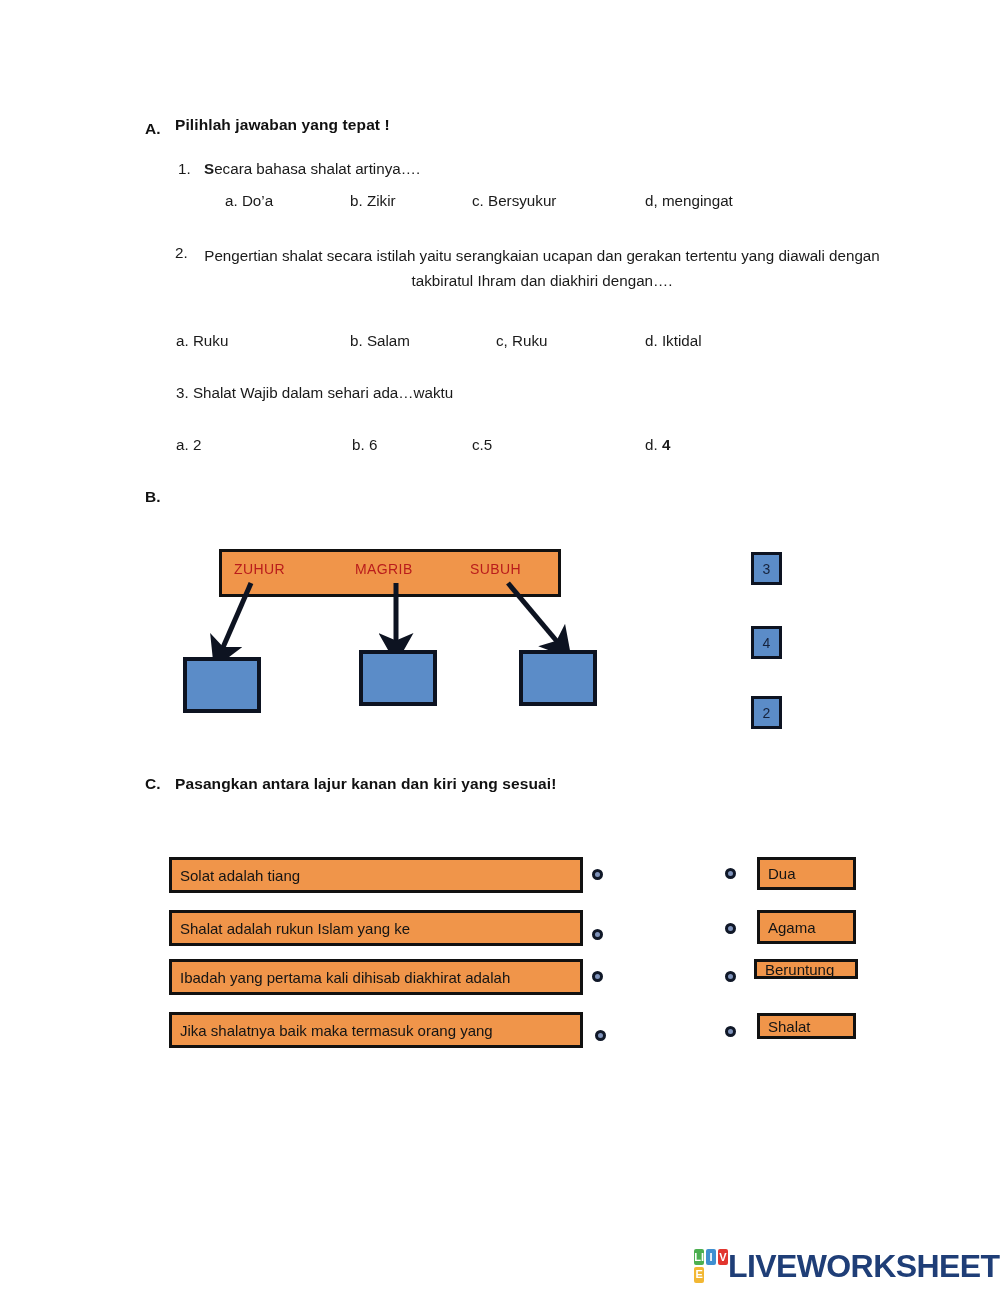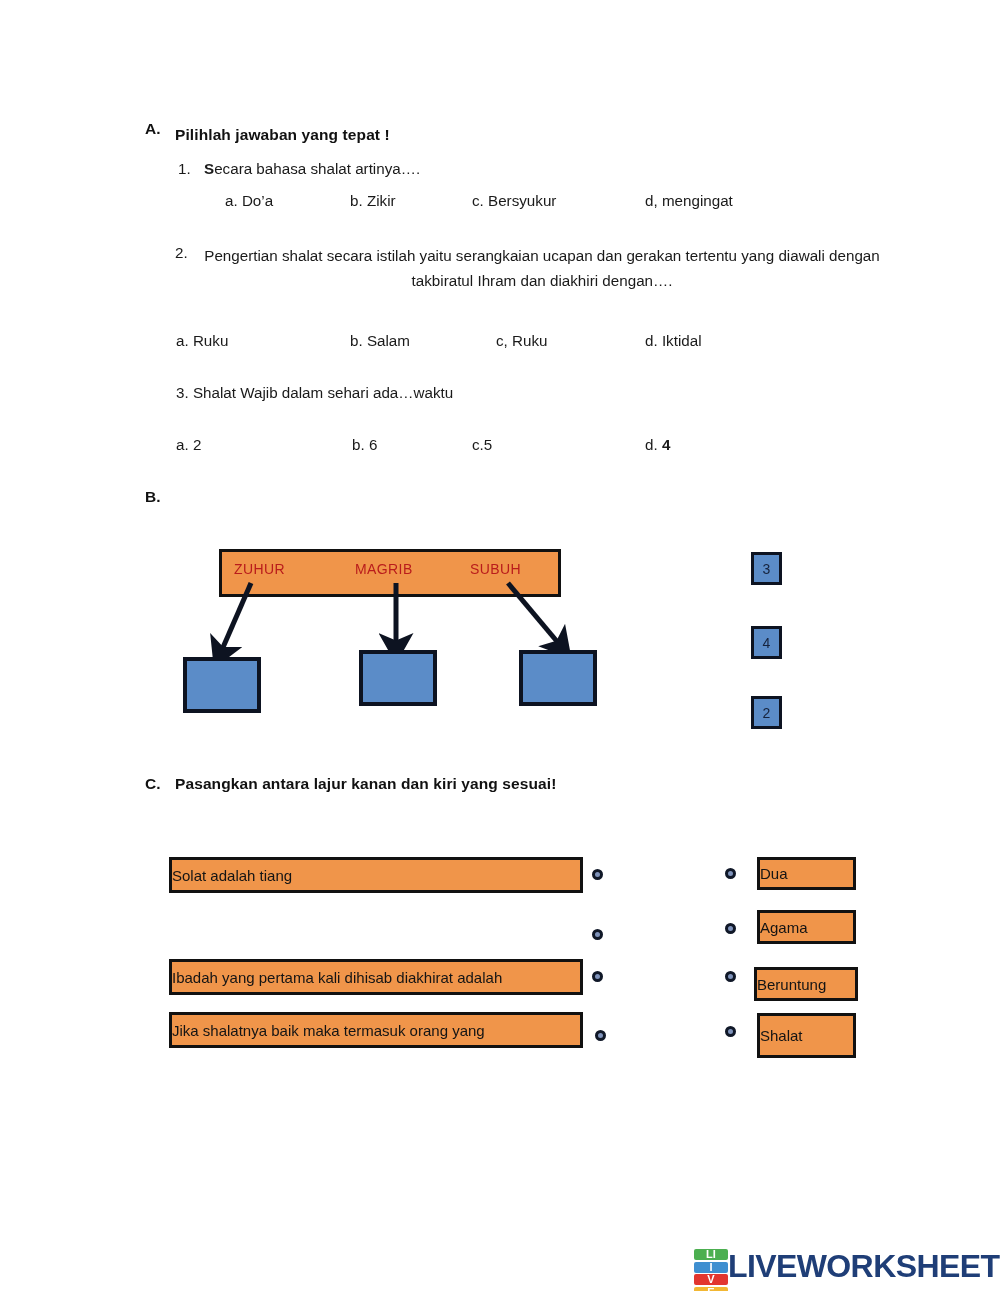--- a/index.html
+++ b/index.html
@@ -96,21 +96,21 @@
   }
 
   
   .match-box {
     position: absolute;
     background: #F0954A;
     border: 3px solid #111111;
     box-sizing: border-box;
     display: flex;
     align-items: center;
-    padding-left: 0;
+    padding-left: 8px;
     font-size: 15px;
     color: #141414;
     white-space: nowrap;
   }
   .dot {
     position: absolute;
     width: 11px;
     height: 11px;
     border-radius: 50%;
     background: #7f93bb;
@@ -121,21 +121,21 @@
   
   .lw-logo {
     position: absolute;
     display: flex;
     align-items: center;
   }
   .lw-grid {
     width: 34px;
     height: 34px;
     display: grid;
-    grid-template-columns: 1fr;
+    grid-template-columns: 1fr 1fr 1fr;
     grid-template-rows: 1fr 1fr;
     gap: 1.5px;
     margin-right: 0;
   }
   .lw-cell {
     display: flex;
     align-items: center;
     justify-content: center;
     font-size: 11px;
     font-weight: bold;
@@ -150,21 +150,21 @@
     letter-spacing: -0.6px;
     line-height: 1;
   }
 </style>
 </head>
 <body>
 
 <div class="page">
 
   <span class="sec-letter" style="left:145px; top:120px;">A.</span>
-  <span class="sec-head abs" style="left:175px; top:126px;">Pilihlah jawaban yang tepat !</span>
+  <span class="sec-head abs" style="left:175px; top:116px;">Pilihlah jawaban yang tepat !</span>
 
   <span class="q-num" style="left:178px; top:160px;">1.</span>
   <span class="q-text abs" style="left:204px; top:160px;"><span class="bold-s">S</span><span>ecara bahasa shalat artinya….</span></span>
 
   <span class="opt" style="left:225px; top:192px;">a.   Do’a</span>
   <span class="opt" style="left:350px; top:192px;">b. Zikir</span>
   <span class="opt" style="left:472px; top:192px;">c. Bersyukur</span>
   <span class="opt" style="left:645px; top:192px;">d, mengingat</span>
 
   <span class="q-num" style="left:175px; top:244px;">2.</span>
@@ -205,37 +205,38 @@
   <div class="blue-drop" style="left:519px; top:650px; width:78px; height:56px;"></div>
 
   <div class="num-tile" style="left:751px; top:552px; width:31px; height:33px;">3</div>
   <div class="num-tile" style="left:751px; top:626px; width:31px; height:33px;">4</div>
   <div class="num-tile" style="left:751px; top:696px; width:31px; height:33px;">2</div>
 
   <span class="sec-letter" style="left:145px; top:775px;">C.</span>
   <span class="sec-head abs" style="left:175px; top:775px;">Pasangkan antara lajur kanan dan kiri yang sesuai!</span>
 
   <div class="match-box" style="left:169px; top:857px; width:414px; height:36px;">Solat adalah tiang</div>
+  <div class="match-box" style="left:169px; top:910px; width:414px; height:36px;">Shalat adalah rukun Islam yang ke</div>
   <div class="match-box" style="left:169px; top:1012px; width:414px; height:36px;">Jika shalatnya baik maka termasuk orang yang</div>
   <div class="match-box" style="left:169px; top:959px; width:414px; height:36px;">Ibadah yang pertama kali dihisab diakhirat adalah</div>
 
   <div class="dot" style="left:592px; top:869px;"></div>
   <div class="dot" style="left:592px; top:929px;"></div>
   <div class="dot" style="left:592px; top:971px;"></div>
   <div class="dot" style="left:595px; top:1030px;"></div>
 
   <div class="dot" style="left:725px; top:868px;"></div>
   <div class="dot" style="left:725px; top:923px;"></div>
   <div class="dot" style="left:725px; top:971px;"></div>
   <div class="dot" style="left:725px; top:1026px;"></div>
 
   <div class="match-box" style="left:757px; top:857px; width:99px; height:33px;">Dua</div>
   <div class="match-box" style="left:757px; top:910px; width:99px; height:34px;">Agama</div>
-  <div class="match-box" style="left:754px; top:959px; width:104px; height:34px;margin-top:8px;">Beruntung</div>
-  <div class="match-box" style="left:757px; top:1013px; width:99px; height:45px;">Shalat</div>
+  <div class="match-box" style="left:754px; top:959px; width:104px; height:20px;">Beruntung</div>
+  <div class="match-box" style="left:757px; top:1013px; width:99px; height:26px;">Shalat</div>
 
   <div class="lw-logo" style="left:694px; top:1249px;">
     <div class="lw-grid">
       <div class="lw-cell" style="background:#4CAF50;">LI</div>
       <div class="lw-cell" style="background:#3F8FD0;">I</div>
       <div class="lw-cell" style="background:#E2362F;">V</div>
       <div class="lw-cell" style="background:#F2B733;">E</div>
     </div>
     <span class="lw-word">LIVEWORKSHEETS</span>
   </div>

